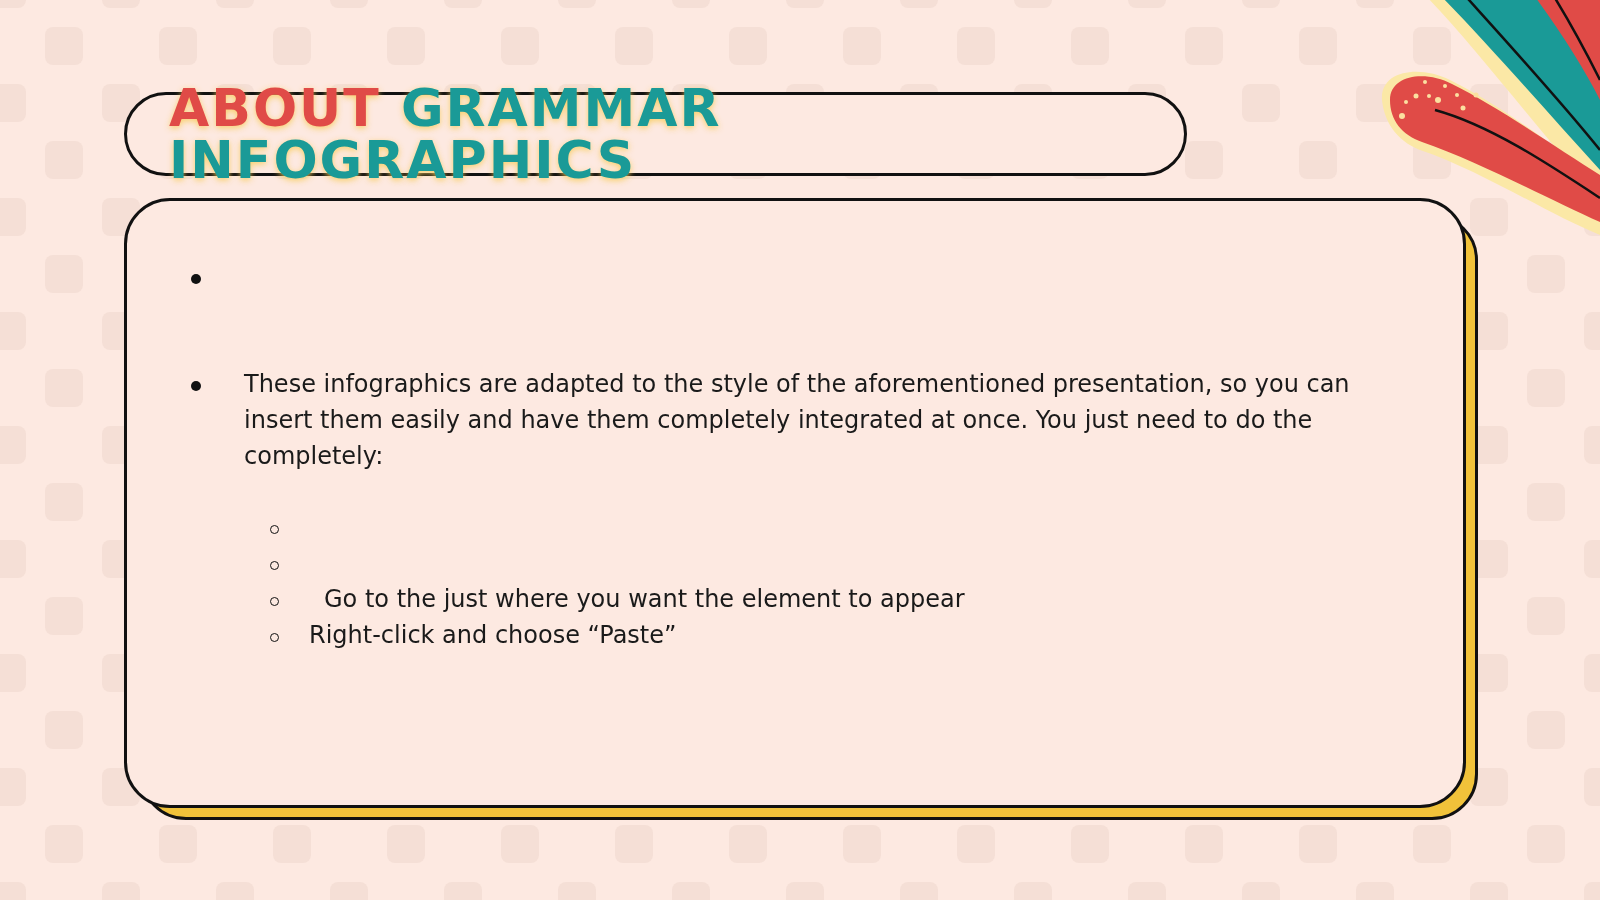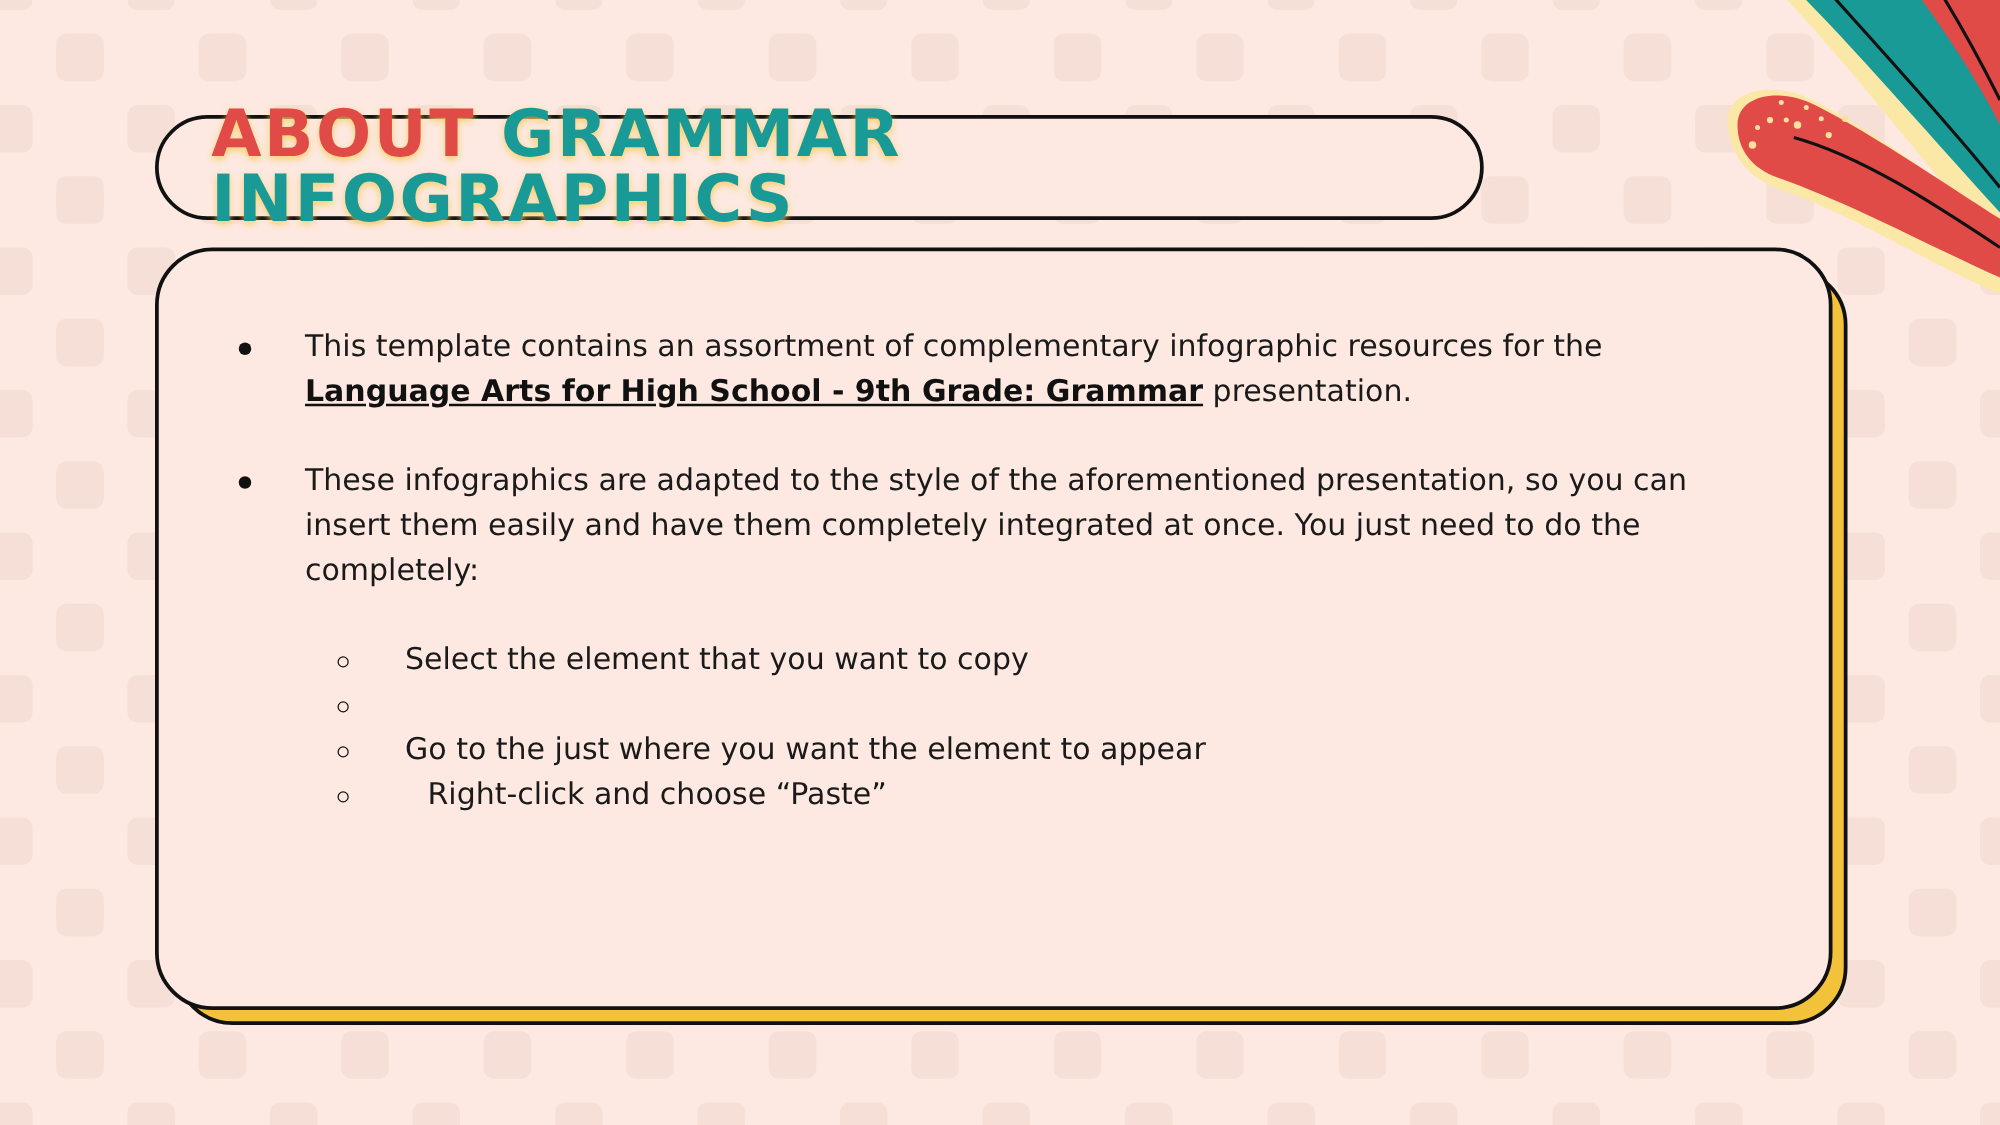--- a/index.html
+++ b/index.html
@@ -331,29 +331,26 @@
   <div class="title-text">
     <span class="title-a">ABOUT</span>
     <span class="title-b">GRAMMAR INFOGRAPHICS</span>
   </div>
 </div>
 
 <div class="card-shadow"></div>
 <div class="card">
   <div class="content">
     <div class="bullet" style="left:64px; top:73px;"></div>
-    <p class="para" style="left:117px; top:58px;">This template contains an assortment of complementary infographic resources for the</p>
-    <p class="para" style="left:117px; top:94px;"><span class="link">Language Arts for High School - 9th Grade: Grammar</span><span> presentation.</span></p>
 
     <div class="bullet" style="left:64px; top:180px;"></div>
     <p class="para" style="left:117px; top:165px;">These infographics are adapted to the style of the aforementioned presentation, so you can</p>
     <p class="para" style="left:117px; top:201px;">insert them easily and have them completely integrated at once. You just need to do the</p>
     <p class="para" style="left:117px; top:237px;">completely:</p>
 
     <div class="sub-bullet" style="left:143px; top:324px;"></div>
-    <p class="para" style="left:197px; top:308px;">Select the element that you want to copy</p>
     <div class="sub-bullet" style="left:143px; top:360px;"></div>
     <div class="sub-bullet" style="left:143px; top:396px;"></div>
     <p class="para" style="left:197px; top:380px;">Go to the just where you want the element to appear</p>
     <div class="sub-bullet" style="left:143px; top:432px;"></div>
-    <p class="para" style="left:215px; top:416px;">Right-click and choose “Paste”</p>
+    <p class="para" style="left:182px; top:416px;">Right-click and choose “Paste”</p>
   </div>
 </div>
 
 </body></html>

